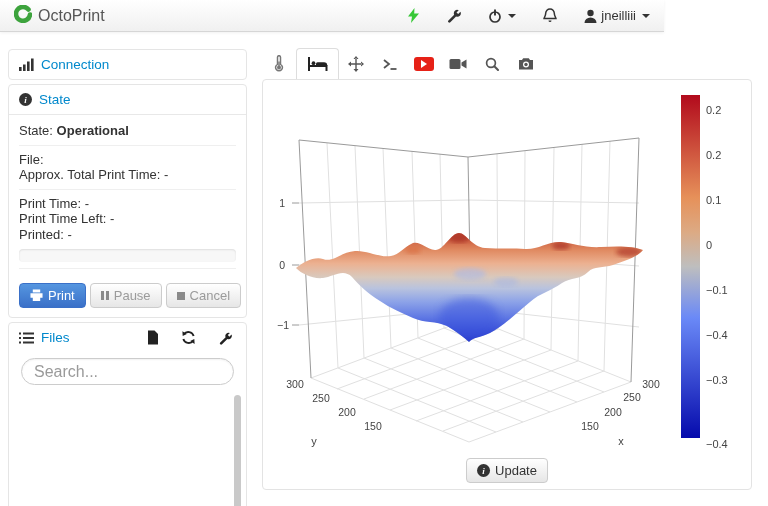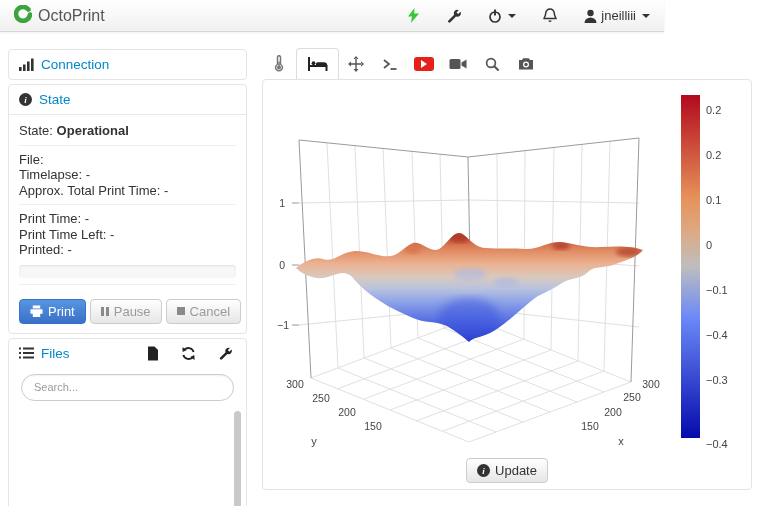--- a/index.html
+++ b/index.html
@@ -39,21 +39,21 @@
   .pause-bars { display:inline-flex; gap:2px; }
   .pause-bars i { width:3px; height:9px; background:#8a8a8a; display:block; }
   .stop-sq { width:8px; height:8px; background:#8a8a8a; display:inline-block; }
   .info-badge { width:13px; height:13px; border-radius:50%; background:#333; color:#fff;
     display:inline-flex; align-items:center; justify-content:center;
     font:italic bold 9px "Liberation Serif", serif; }
   .files-head { justify-content:flex-start; }
   .files-icons { margin-left:auto; display:flex; gap:22px; align-items:center; padding-right:4px; }
   .search-wrap { padding:6px 12px 8px; }
   .search-input { width:100%; height:27px; border:1px solid #ccc; border-radius:14px;
-    padding:0 12px; font-size:11px; color:#4c1d95; outline:none;
+    padding:0 12px; font-size:16px; color:#4c1d95; outline:none;
     box-shadow:inset 0 1px 2px rgba(0,0,0,.06); }
   .search-input::placeholder { color:#9a9a9a; }
   .files-list { position:relative; height:132px; }
   .files-scrollbar { position:absolute; right:5px; top:2px; width:7px; height:126px;
     background:#c9c9c9; border-radius:4px; }
 
   
   .main { position:absolute; top:48px; left:262px; width:490px; }
   .tabs { display:flex; align-items:stretch; height:31px; }
   .tab { width:34px; display:flex; align-items:center; justify-content:center; cursor:pointer; }
@@ -140,21 +140,20 @@
 
   <div class="panel">
     <div class="panel-header" style="border-bottom:1px solid #e8e8e8">
       <span class="info-badge">i</span>
       <a>State</a>
     </div>
     <div class="panel-body">
       <div class="line"><span>State:</span> <b>Operational</b></div>
       <div class="hr"></div>
       <div class="line">File:</div>
-      <div class="line"><span>Timelapse:</span> <span>-</span></div>
       <div class="line"><span>Approx. Total Print Time:</span> <span>-</span></div>
       <div class="hr"></div>
       <div class="line"><span>Print Time:</span> <span>-</span></div>
       <div class="line"><span>Print Time Left:</span> <span>-</span></div>
       <div class="line"><span>Printed:</span> <span>-</span></div>
       <div class="progress"></div>
       <div class="hr"></div>
       <div class="btn-row">
         <button class="btn btn-primary">
           <svg width="13" height="13" viewBox="0 0 14 13">

